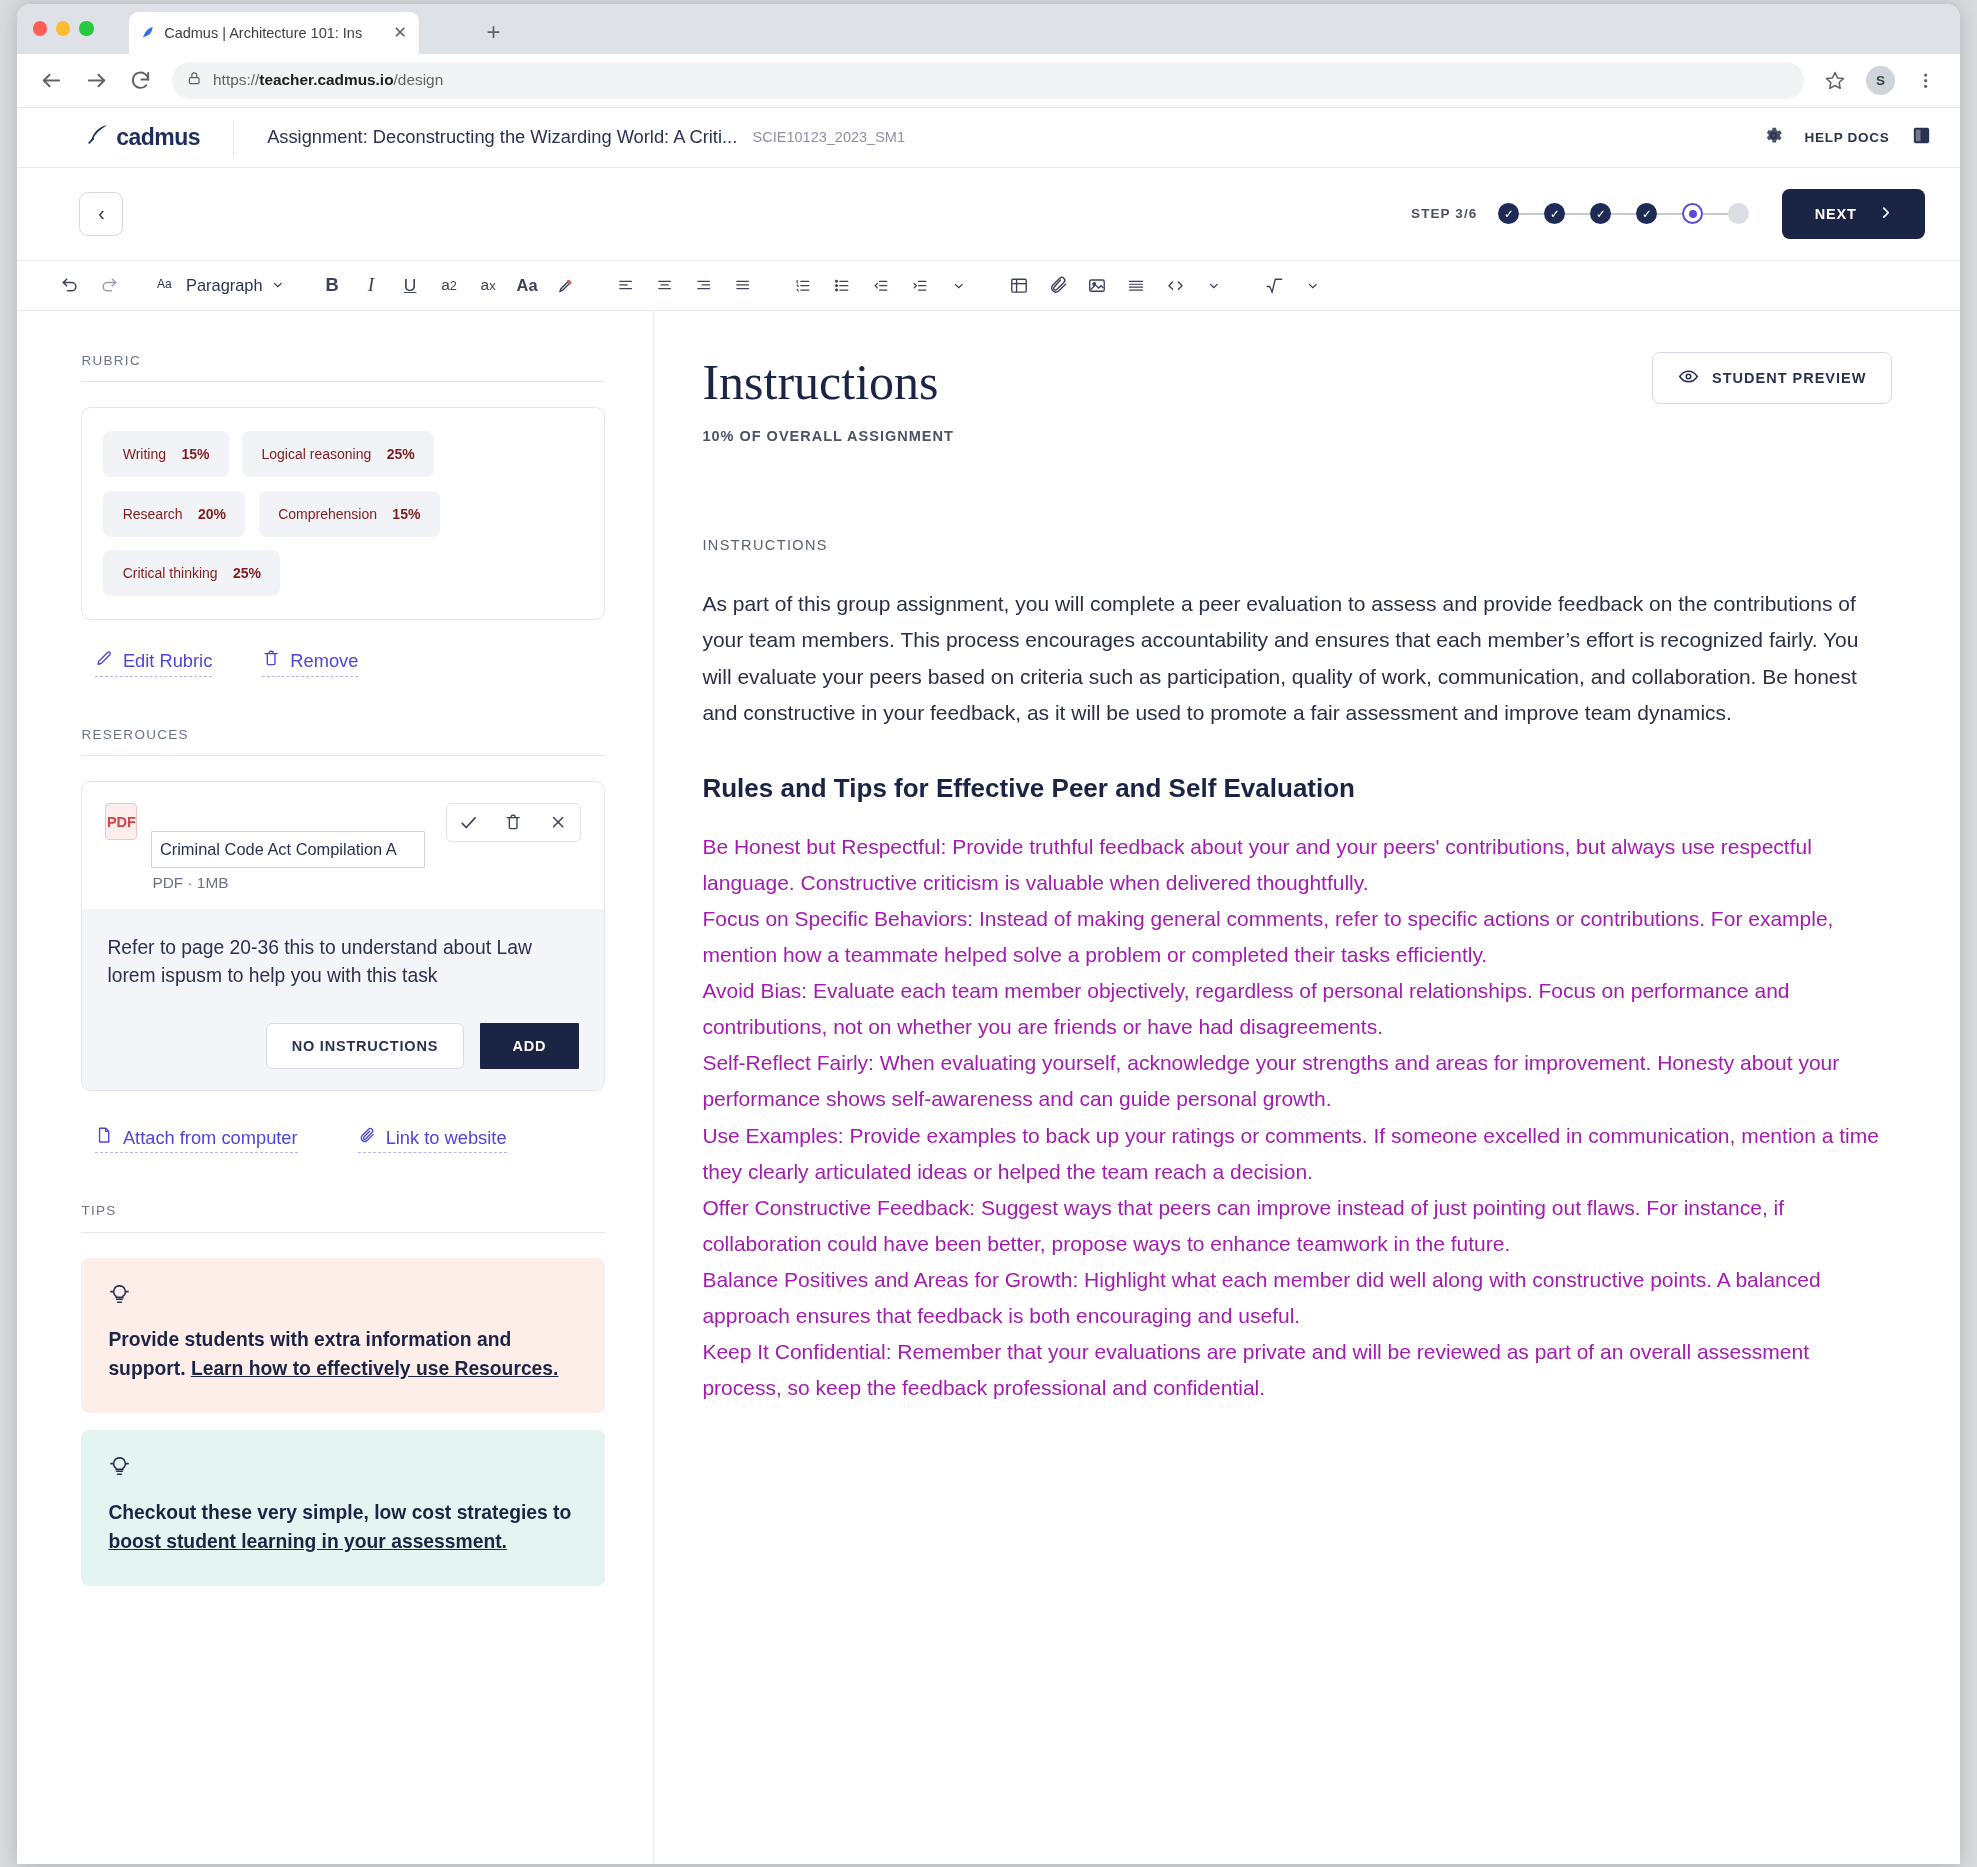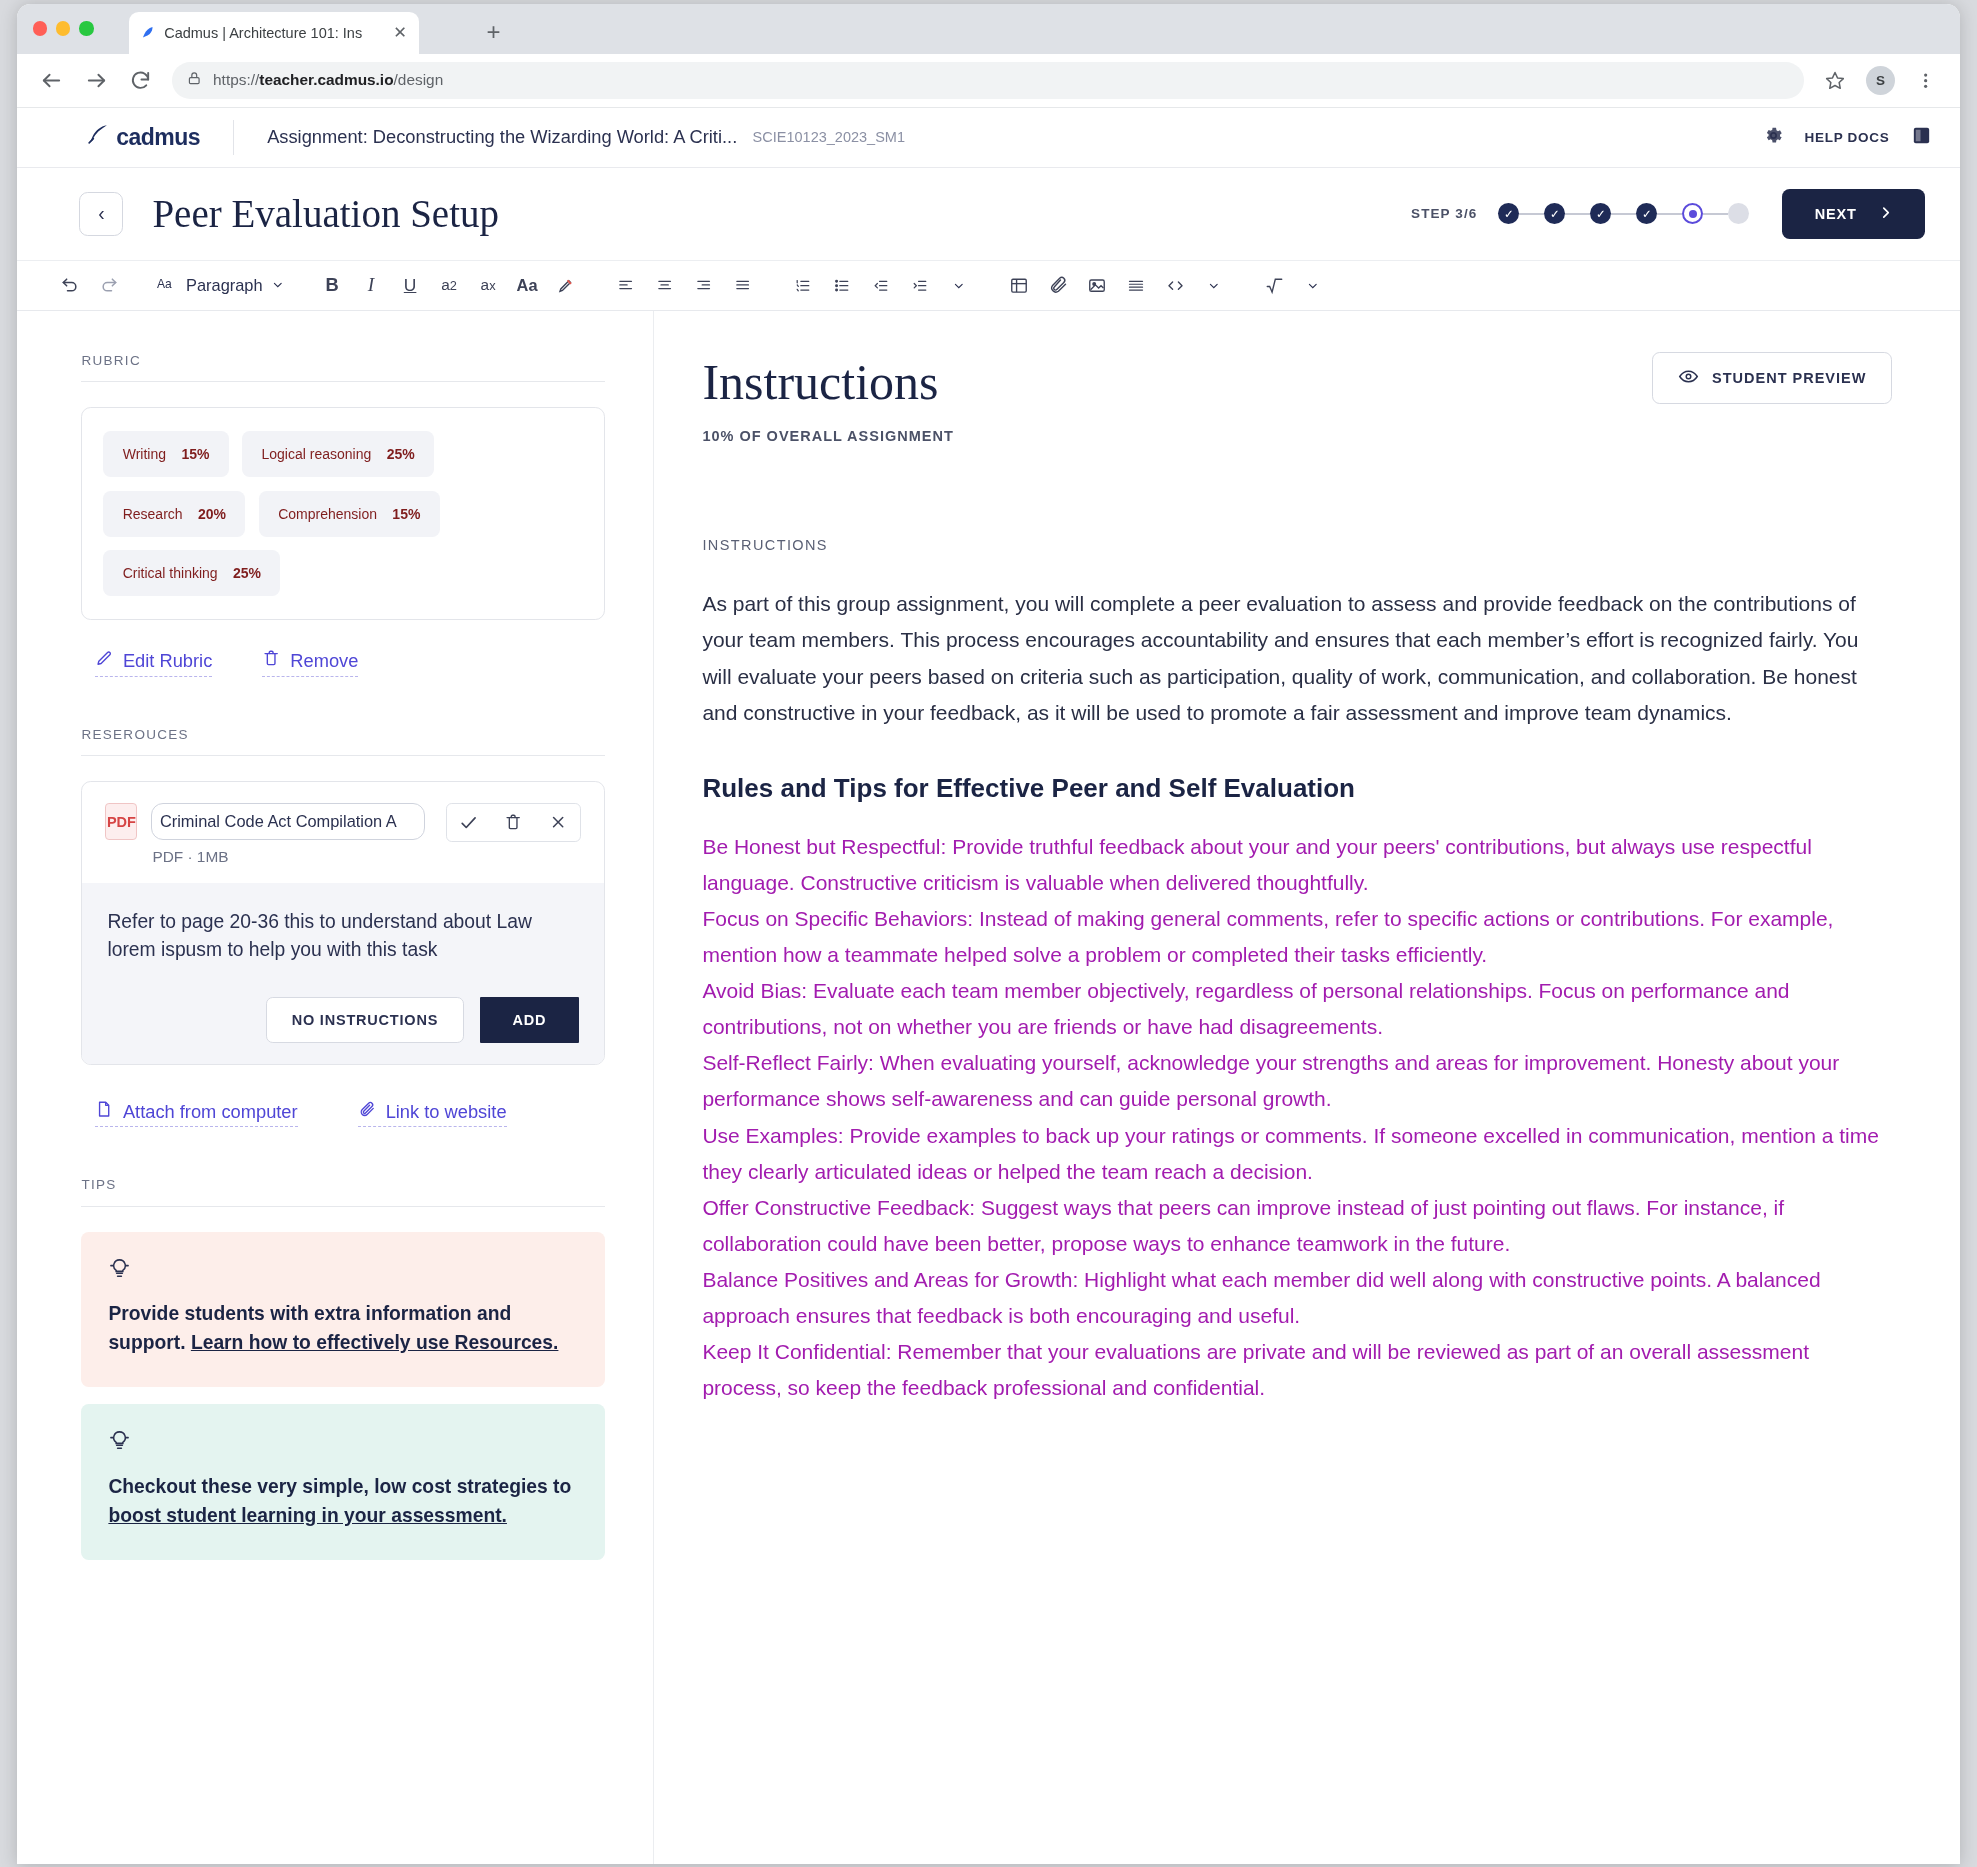--- a/index.html
+++ b/index.html
@@ -290,25 +290,26 @@
   .pdf-ico {
     width: 33px; height: 37px;
     border: 1px solid #f0c5c5;
     border-radius: 3.9px;
     background: #fdeeee;
     color: #d64545; font-size: 14.5px; font-weight: 700;
     display: flex; align-items: center; justify-content: center;
   }
   .res-name-input {
     width: 282px; height: 37px;
-    border: 1px solid #cfd3dd; border-radius: 12px;
+    border: 1px solid #cfd3dd; border-radius: 1px;
     padding: 0 8px;
     font-size: 16.4px; color: #2b3150;
     font-family: "Liberation Sans", sans-serif;
     background: #fff;
+    margin-top: 28px;
   }
   .icon-group {
     display: flex; align-items: center;
     border: 1px solid #dfe2e8; border-radius: 5.8px;
     height: 39px; margin-left: 7.7px;
     overflow: hidden;
   }
   .icon-group div {
     width: 46px; height: 37px;
     display: flex; align-items: center; justify-content: center;
@@ -510,21 +511,20 @@
           <svg width="23" height="23" viewBox="0 0 24 24" fill="#2b3150">
               <rect x="4" y="4" width="16" height="16" rx="2"></rect>
               <rect x="6" y="6" width="5" height="12" fill="#ffffff" opacity="0.35"></rect>
             </svg>
         </span>
       </div>
     </div>
 
     <div class="pagehead">
       <div class="backbtn">‹</div>
-      <div class="pagetitle">Peer Evaluation Setup</div>
       <div class="stepper">
         <span class="steplabel">STEP 3/6</span>
         <span class="sdot">✓</span>
         <span class="sline"></span>
         <span class="sdot">✓</span>
         <span class="sline"></span>
         <span class="sdot">✓</span>
         <span class="sline"></span>
         <span class="sdot">✓</span>
         <span class="sline"></span>

